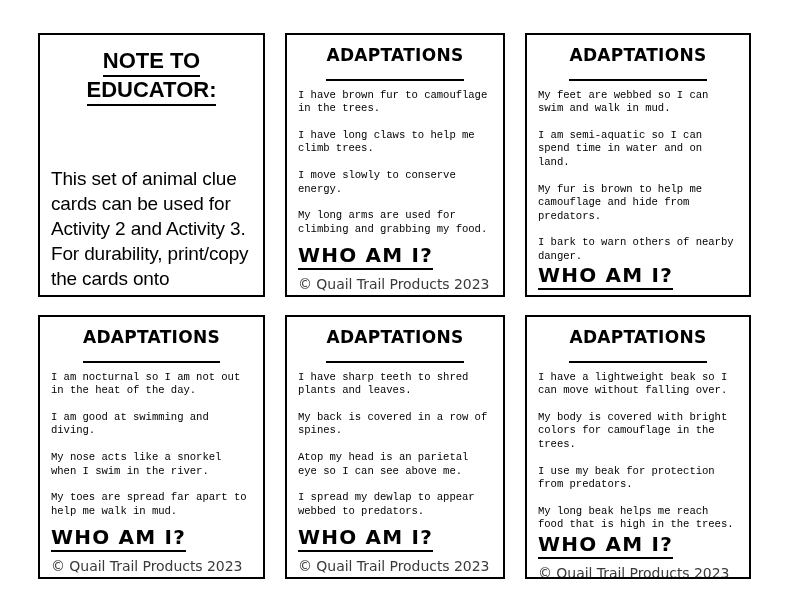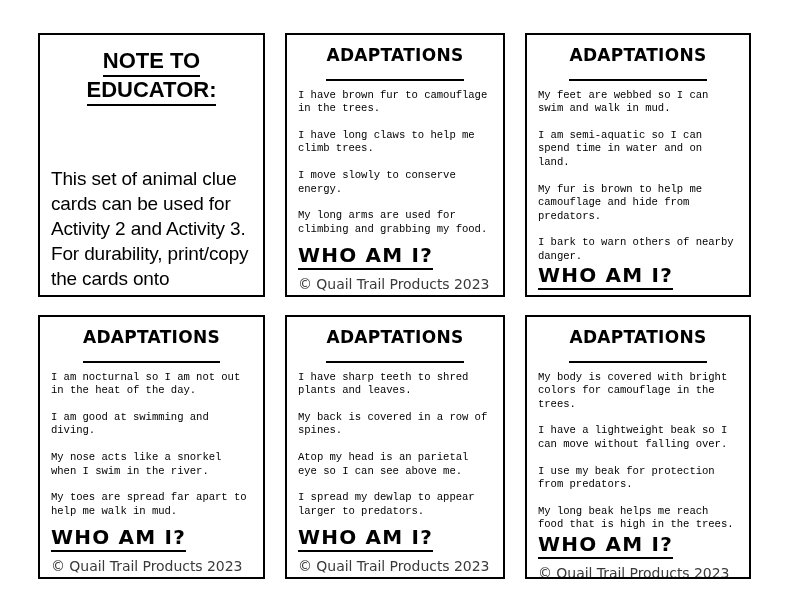--- a/index.html
+++ b/index.html
@@ -183,35 +183,35 @@
   </div>
 
   <div class="card clue-card">
     <div class="card-title">
       <span>ADAPTATIONS</span>
     </div>
     <div class="clues">
       <p class="clue">I have sharp teeth to shred plants and leaves.</p>
       <p class="clue">My back is covered in a row of spines.</p>
       <p class="clue">Atop my head is an parietal eye so I can see above me.</p>
-      <p class="clue">I spread my dewlap to appear larger to predators.</p>
-    </div>
-    <div class="whoami">
-      <span>WHO AM I?</span>
-    </div>
-    <div class="copyright">© Quail Trail Products 2023</div>
-  </div>
-
-  <div class="card clue-card">
-    <div class="card-title">
-      <span>ADAPTATIONS</span>
-    </div>
-    <div class="clues">
+      <p class="clue">I spread my dewlap to appear webbed to predators.</p>
+    </div>
+    <div class="whoami">
+      <span>WHO AM I?</span>
+    </div>
+    <div class="copyright">© Quail Trail Products 2023</div>
+  </div>
+
+  <div class="card clue-card">
+    <div class="card-title">
+      <span>ADAPTATIONS</span>
+    </div>
+    <div class="clues">
+      <p class="clue">I have a lightweight beak so I can move without falling over.</p>
       <p class="clue">My body is covered with bright colors for camouflage in the trees.</p>
-      <p class="clue">I have a lightweight beak so I can move without falling over.</p>
       <p class="clue">I use my beak for protection from predators.</p>
       <p class="clue">My long beak helps me reach food that is high in the trees.</p>
     </div>
     <div class="whoami">
       <span>WHO AM I?</span>
     </div>
     <div class="copyright">© Quail Trail Products 2023</div>
   </div>
 
 </div>

